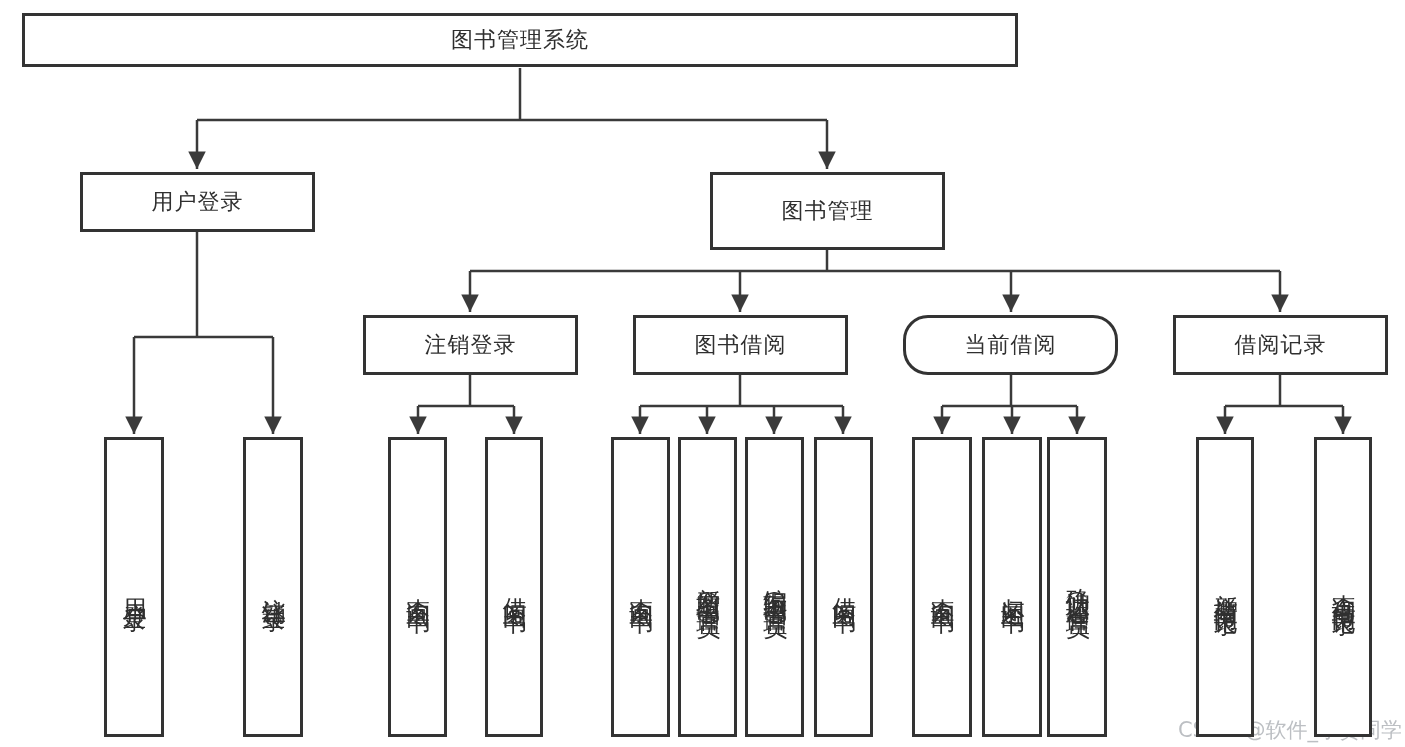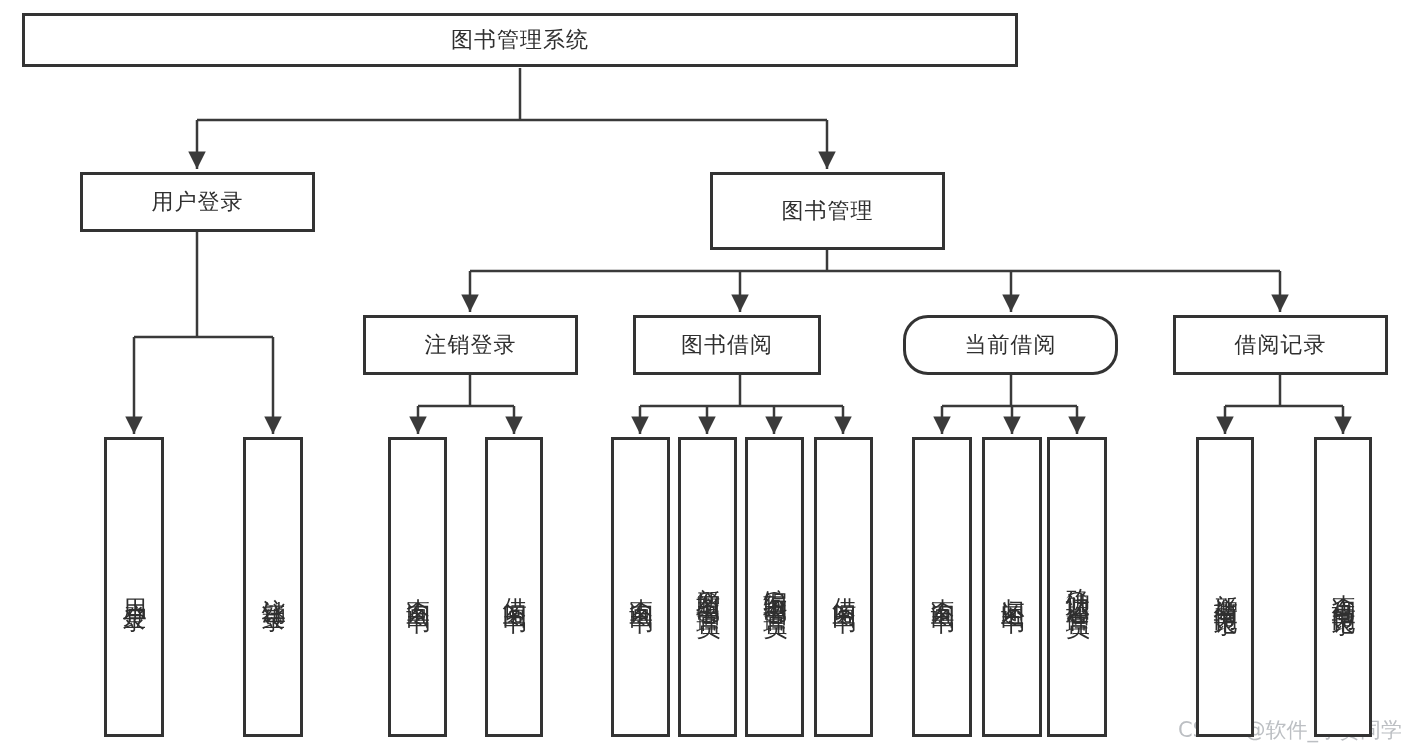--- a/index.html
+++ b/index.html
@@ -131,21 +131,21 @@
   <div class="node node-h" style="left:80px; top:172px; width:235px; height:60px;">
     <span>用户登录</span>
   </div>
   <div class="node node-h" style="left:710px; top:172px; width:235px; height:78px;">
     <span>图书管理</span>
   </div>
 
   <div class="node node-h" style="left:363px; top:315px; width:215px; height:60px;">
     <span>注销登录</span>
   </div>
-  <div class="node node-h" style="left:633px; top:315px; width:188px; height:60px;align-items:center;">
+  <div class="node node-h" style="left:633px; top:315px; width:215px; height:60px;align-items:center;">
     <span>图书借阅</span>
   </div>
   <div class="node node-h" style="left:903px; top:315px; width:215px; height:60px;border-radius:25px;">
     <span>当前借阅</span>
   </div>
   <div class="node node-h" style="left:1173px; top:315px; width:215px; height:60px;text-align:right;">
     <span>借阅记录</span>
   </div>
 
   <div class="node node-v" style="left:104px; top:437px; width:60px; height:300px;">

